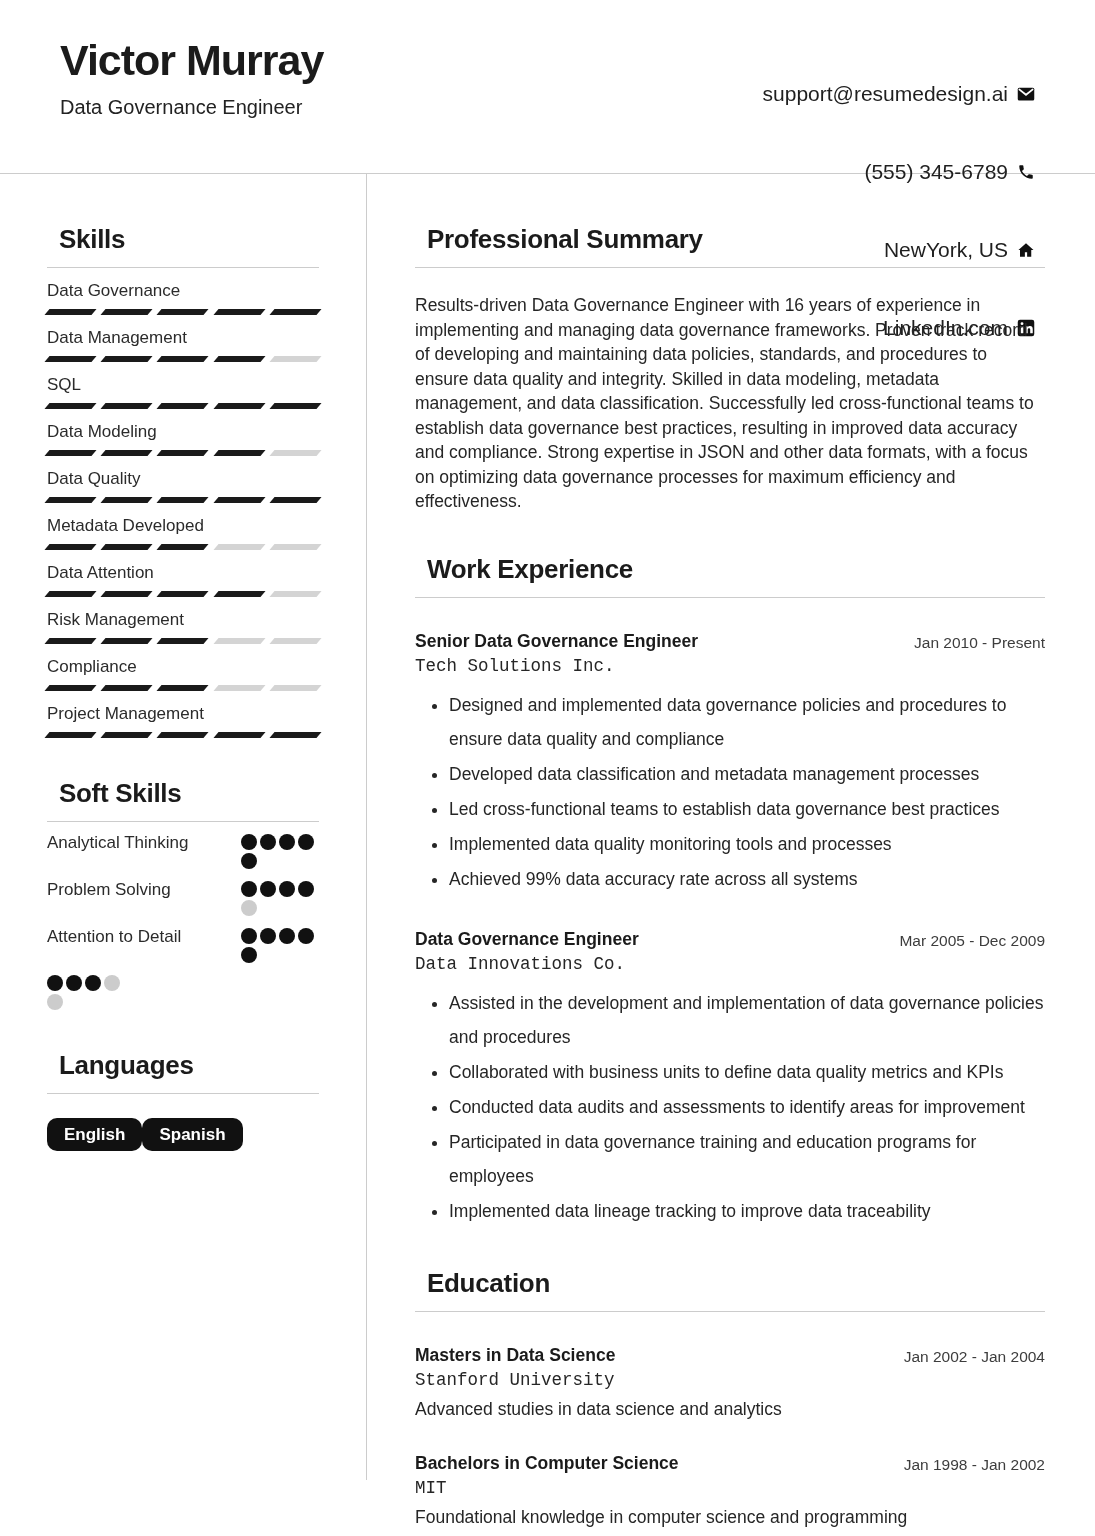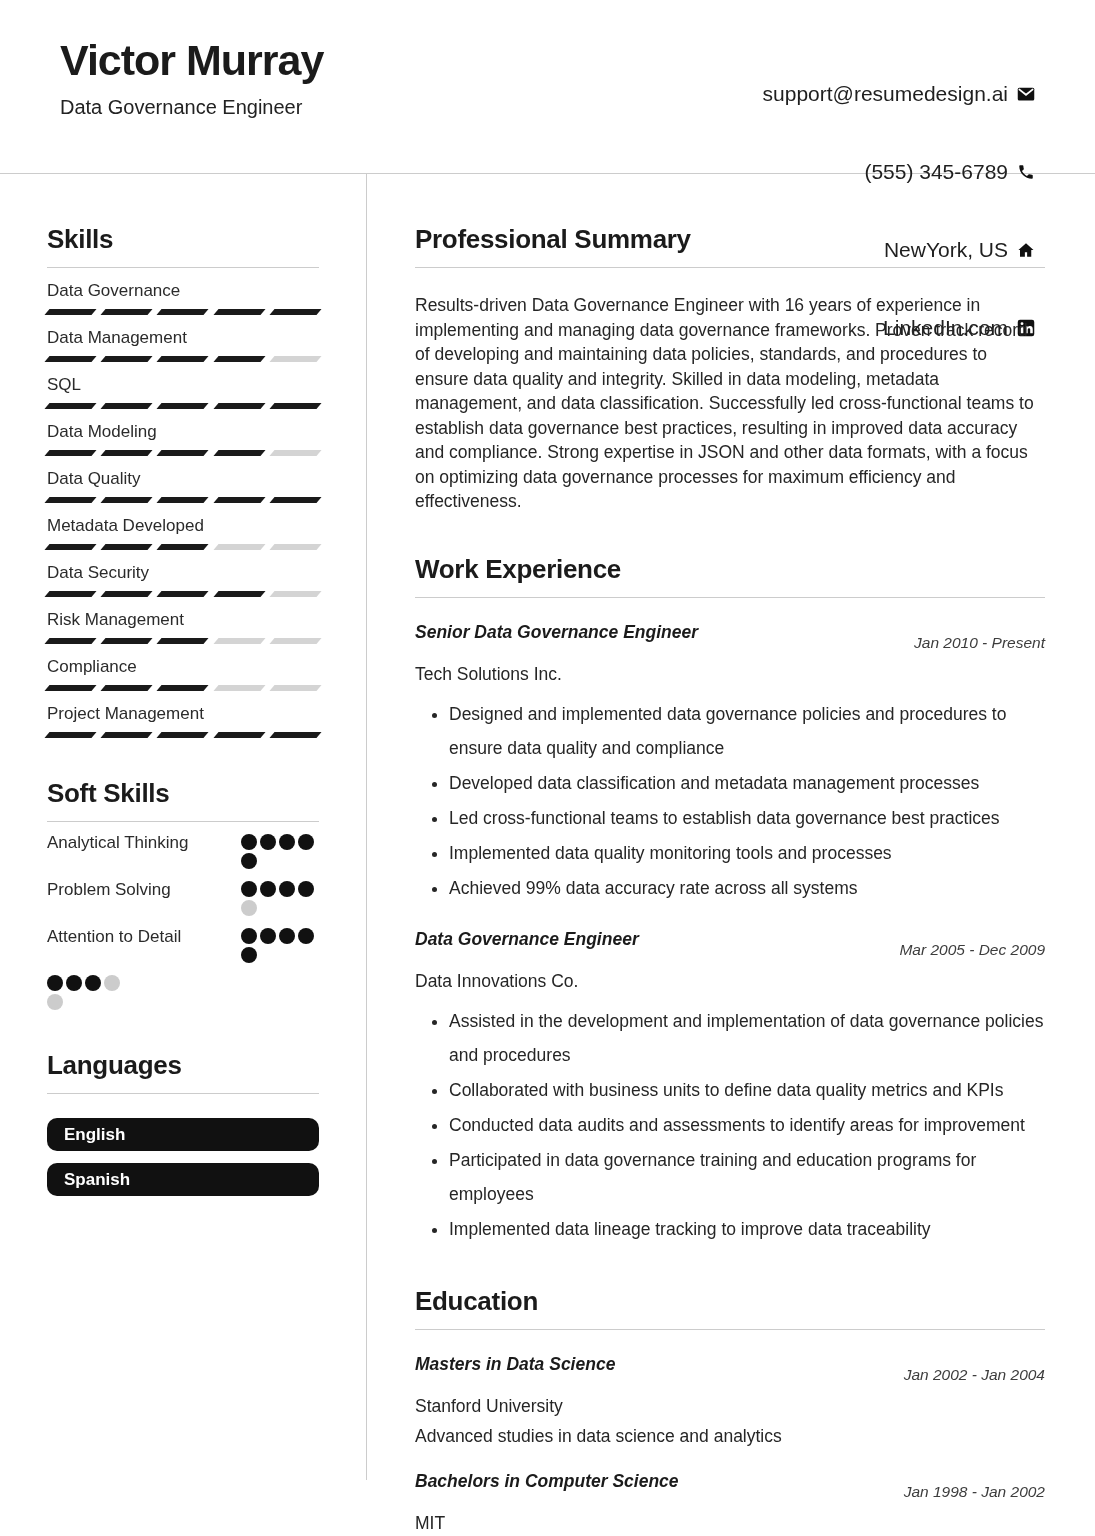--- a/index.html
+++ b/index.html
@@ -25,21 +25,21 @@
   .contact-row svg{width:18px;height:18px;flex:none;display:block;}
 
   
   .columns{display:flex;height:1306px;}
   .left{
     width:367px;flex:none;box-sizing:border-box;
     border-right:1px solid #cccccc;padding:0 47px;
   }
   .right{flex:1;box-sizing:border-box;padding:0 50px 0 48px;}
 
-  h2.section-heading{font-size:26px;font-weight:700;color:#1b1b1b;margin:0;letter-spacing:-0.3px;}
+  h2.section-heading{font-size:26px;font-weight:700;color:#1b1b1b;margin:12px;letter-spacing:-0.3px;}
   .rule{border-bottom:1px solid #cccccc;margin-top:12px;}
   .section{margin-top:40px;}
   .section.first{margin-top:50px;}
 
   
   .skill{margin-top:12px;}
   .skill:first-of-type{margin-top:24px;}
   .skill-name{font-size:17px;color:#2b2b2b;line-height:21px;}
   .bar{display:flex;gap:9px;height:6px;margin-top:8px;}
   .bar .seg{flex:1;background:#d4d4d4;transform:skewX(-40deg);}
@@ -50,33 +50,33 @@
   .soft-row:first-of-type{margin-top:22px;}
   .soft-name{flex:1;font-size:17px;line-height:26px;color:#2b2b2b;padding-right:6px;}
   .dots{
     width:78px;flex:none;display:flex;flex-wrap:wrap;
     gap:3px 3px;align-content:flex-start;padding-top:4px;
   }
   .dots .dot{width:16px;height:16px;border-radius:50%;background:#cccccc;}
   .dots .dot.filled{background:#111111;}
 
   
-  .pills{display:flex;gap:12px;margin-top:24px;flex-direction:column;}
+  .pills{display:flex;margin-top:24px;}
   .pill{
     background:#111111;color:#ffffff;border-radius:10px;
     padding:7px 17px;font-size:17px;font-weight:700;line-height:19px;
   }
 
   
   .summary-text{margin:25px 0 0;font-size:17.5px;line-height:24.5px;color:#262626;}
   .job{margin-top:24px;}
-  .job-head,.edu-head{display:flex;justify-content:space-between;align-items:flex-start;font-style:italic;}
+  .job-head,.edu-head{display:flex;justify-content:space-between;align-items:flex-end;}
   .job-title,.edu-degree{font-size:17.5px;font-weight:700;color:#1b1b1b;}
   .job-dates,.edu-dates{font-size:15.5px;color:#3d3d3d;white-space:nowrap;padding-left:12px;margin-top:12px;}
-  .job-company,.edu-school{font-size:17.5px;color:#262626;margin-top:12px;}
+  .job-company,.edu-school{font-size:17.5px;color:#262626;margin-top:4px;font-family:Liberation Mono, monospace;}
   .job ul{margin:12px 0 0;padding-left:34px;}
   .job li{font-size:17.5px;line-height:34px;margin-top:1px;color:#262626;}
   .edu{margin-top:24px;}
   .edu-desc{font-size:17.5px;color:#262626;margin-top:9px;}
 </style>
 </head>
 <body>
 
 <div class="page">
 
@@ -179,21 +179,21 @@
           <div class="skill-name">Metadata Developed</div>
           <div class="bar">
               <span class="seg filled"></span>
               <span class="seg filled"></span>
               <span class="seg filled"></span>
               <span class="seg"></span>
               <span class="seg"></span>
             </div>
         </div>
         <div class="skill">
-          <div class="skill-name">Data Security</div>
+          <div class="skill-name">Data Attention</div>
           <div class="bar">
               <span class="seg filled"></span>
               <span class="seg filled"></span>
               <span class="seg filled"></span>
               <span class="seg filled"></span>
               <span class="seg"></span>
             </div>
         </div>
         <div class="skill">
           <div class="skill-name">Risk Management</div>

